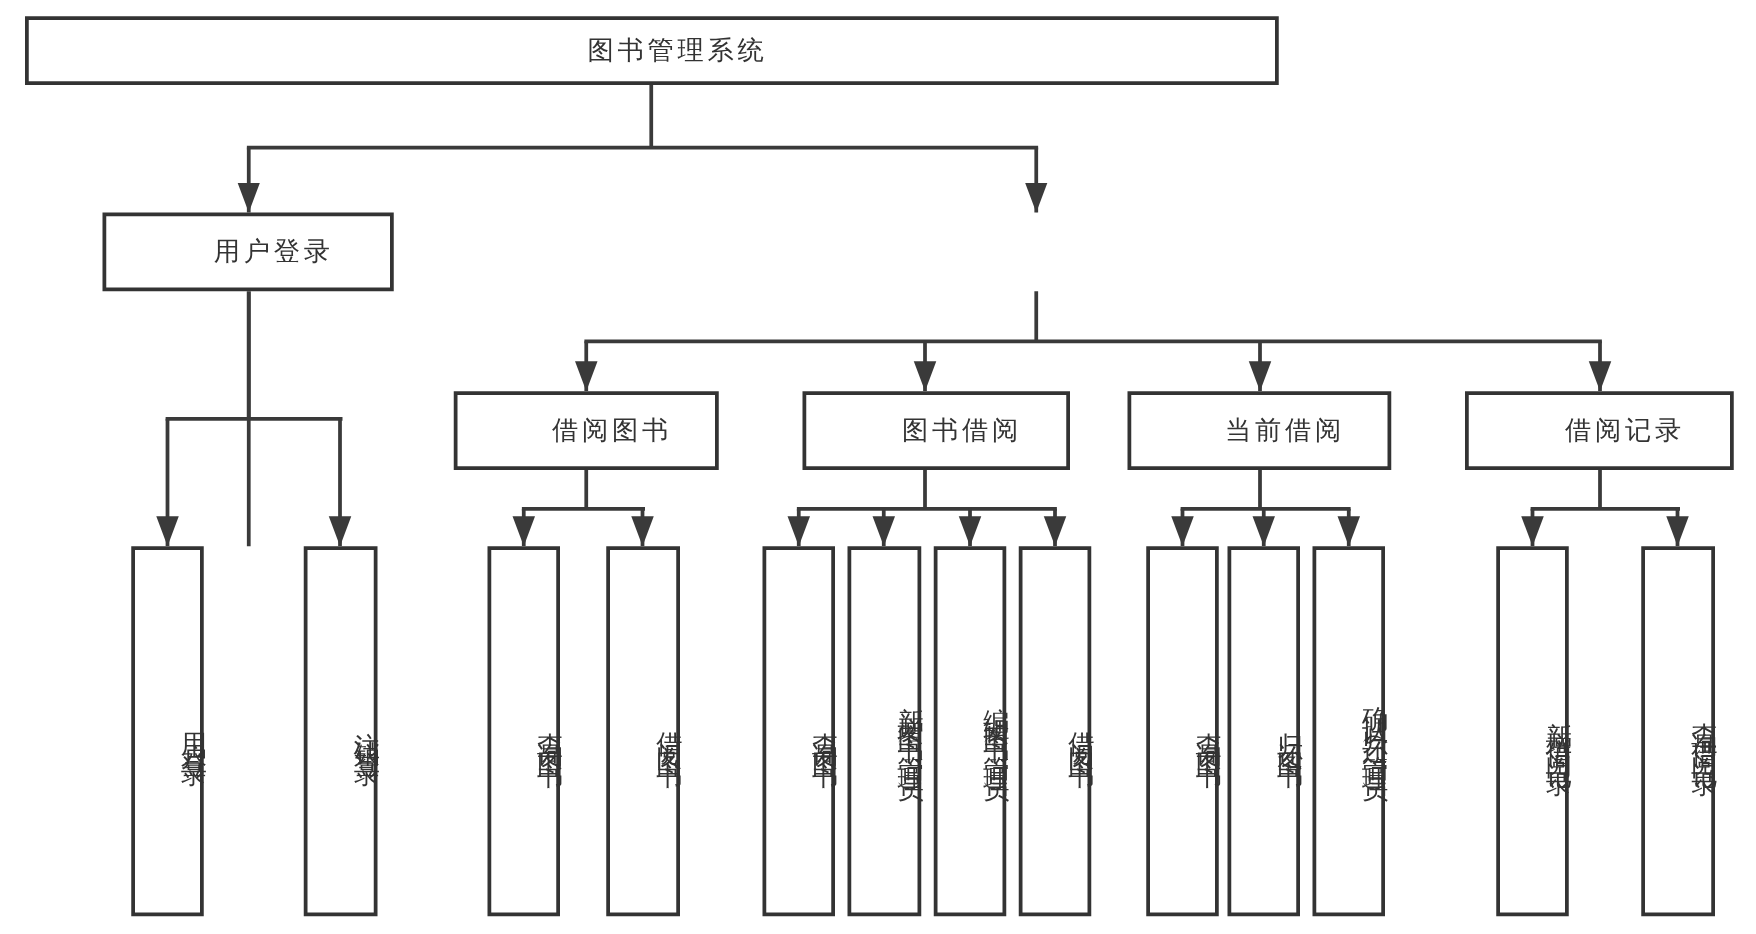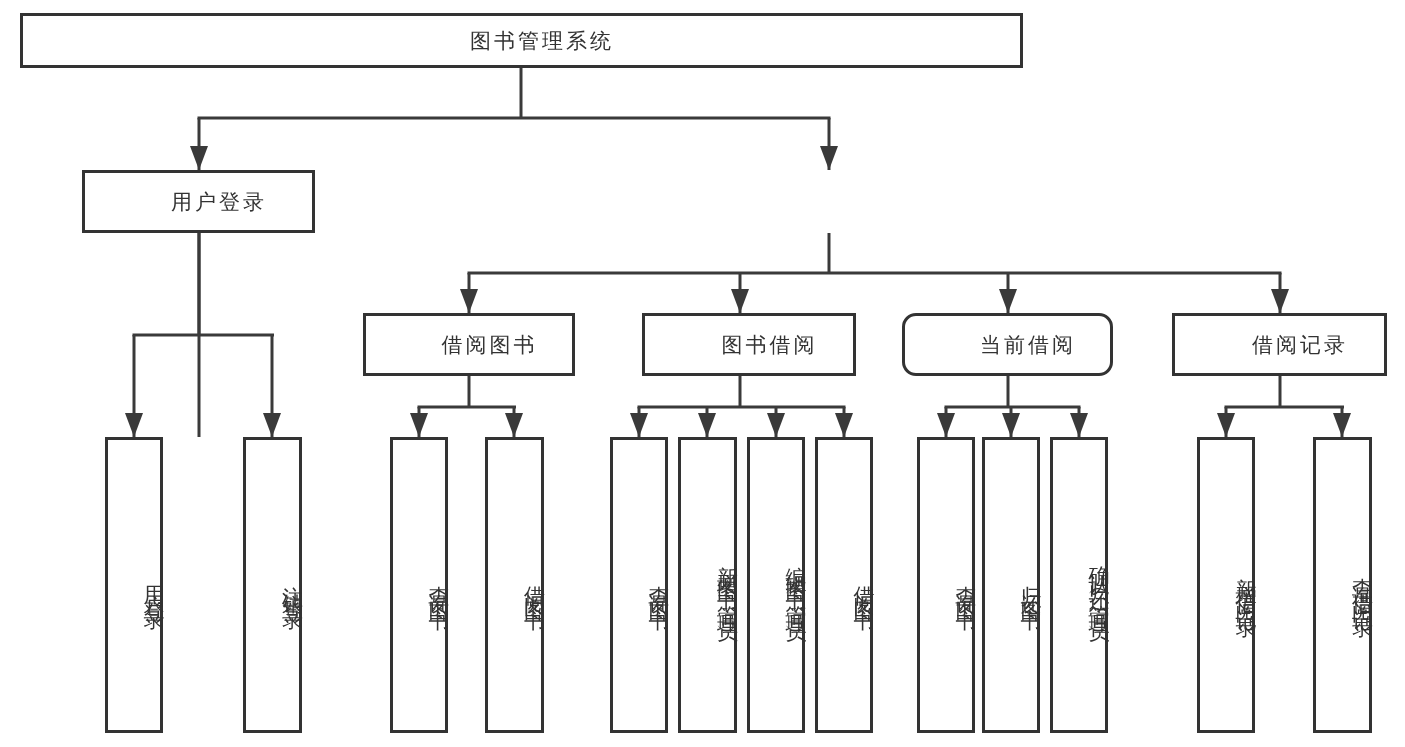--- a/index.html
+++ b/index.html
@@ -86,21 +86,21 @@
     <path class="edge" marker-end="url(#arr)" d="M1226,407 V437"></path>
     <path class="edge" marker-end="url(#arr)" d="M1342,407 V437"></path>
   </svg>
 
   <div class="box hbox" style="left:20px;top:13px;width:1003px;height:55px;">图书管理系统</div>
 
   <div class="box hbox" style="left:82px;top:170px;width:233px;height:63px;">用户登录</div>
 
   <div class="box hbox" style="left:363px;top:313px;width:212px;height:63px;">借阅图书</div>
   <div class="box hbox" style="left:642px;top:313px;width:214px;height:63px;">图书借阅</div>
-  <div class="box hbox" style="left:902px;top:313px;width:211px;height:63px;border-radius:14px;">当前借阅</div>
+  <div class="box hbox" style="left:902px;top:313px;width:211px;height:63px;">当前借阅</div>
   <div class="box hbox" style="left:1172px;top:313px;width:215px;height:63px;">借阅记录</div>
 
   <div class="box vbox" style="left:105px;top:437px;width:58px;height:296px;">用户登录</div>
   <div class="box vbox" style="left:243px;top:437px;width:59px;height:296px;">注销登录</div>
   <div class="box vbox" style="left:390px;top:437px;width:58px;height:296px;">查询图书</div>
   <div class="box vbox" style="left:485px;top:437px;width:59px;height:296px;">借阅图书</div>
   <div class="box vbox" style="left:610px;top:437px;width:58px;height:296px;">查询图书</div>
   <div class="box vbox" style="left:678px;top:437px;width:59px;height:296px;">新增图书（管理员）</div>
   <div class="box vbox" style="left:747px;top:437px;width:58px;height:296px;">编辑图书（管理员）</div>
   <div class="box vbox" style="left:815px;top:437px;width:58px;height:296px;">借阅图书</div>

